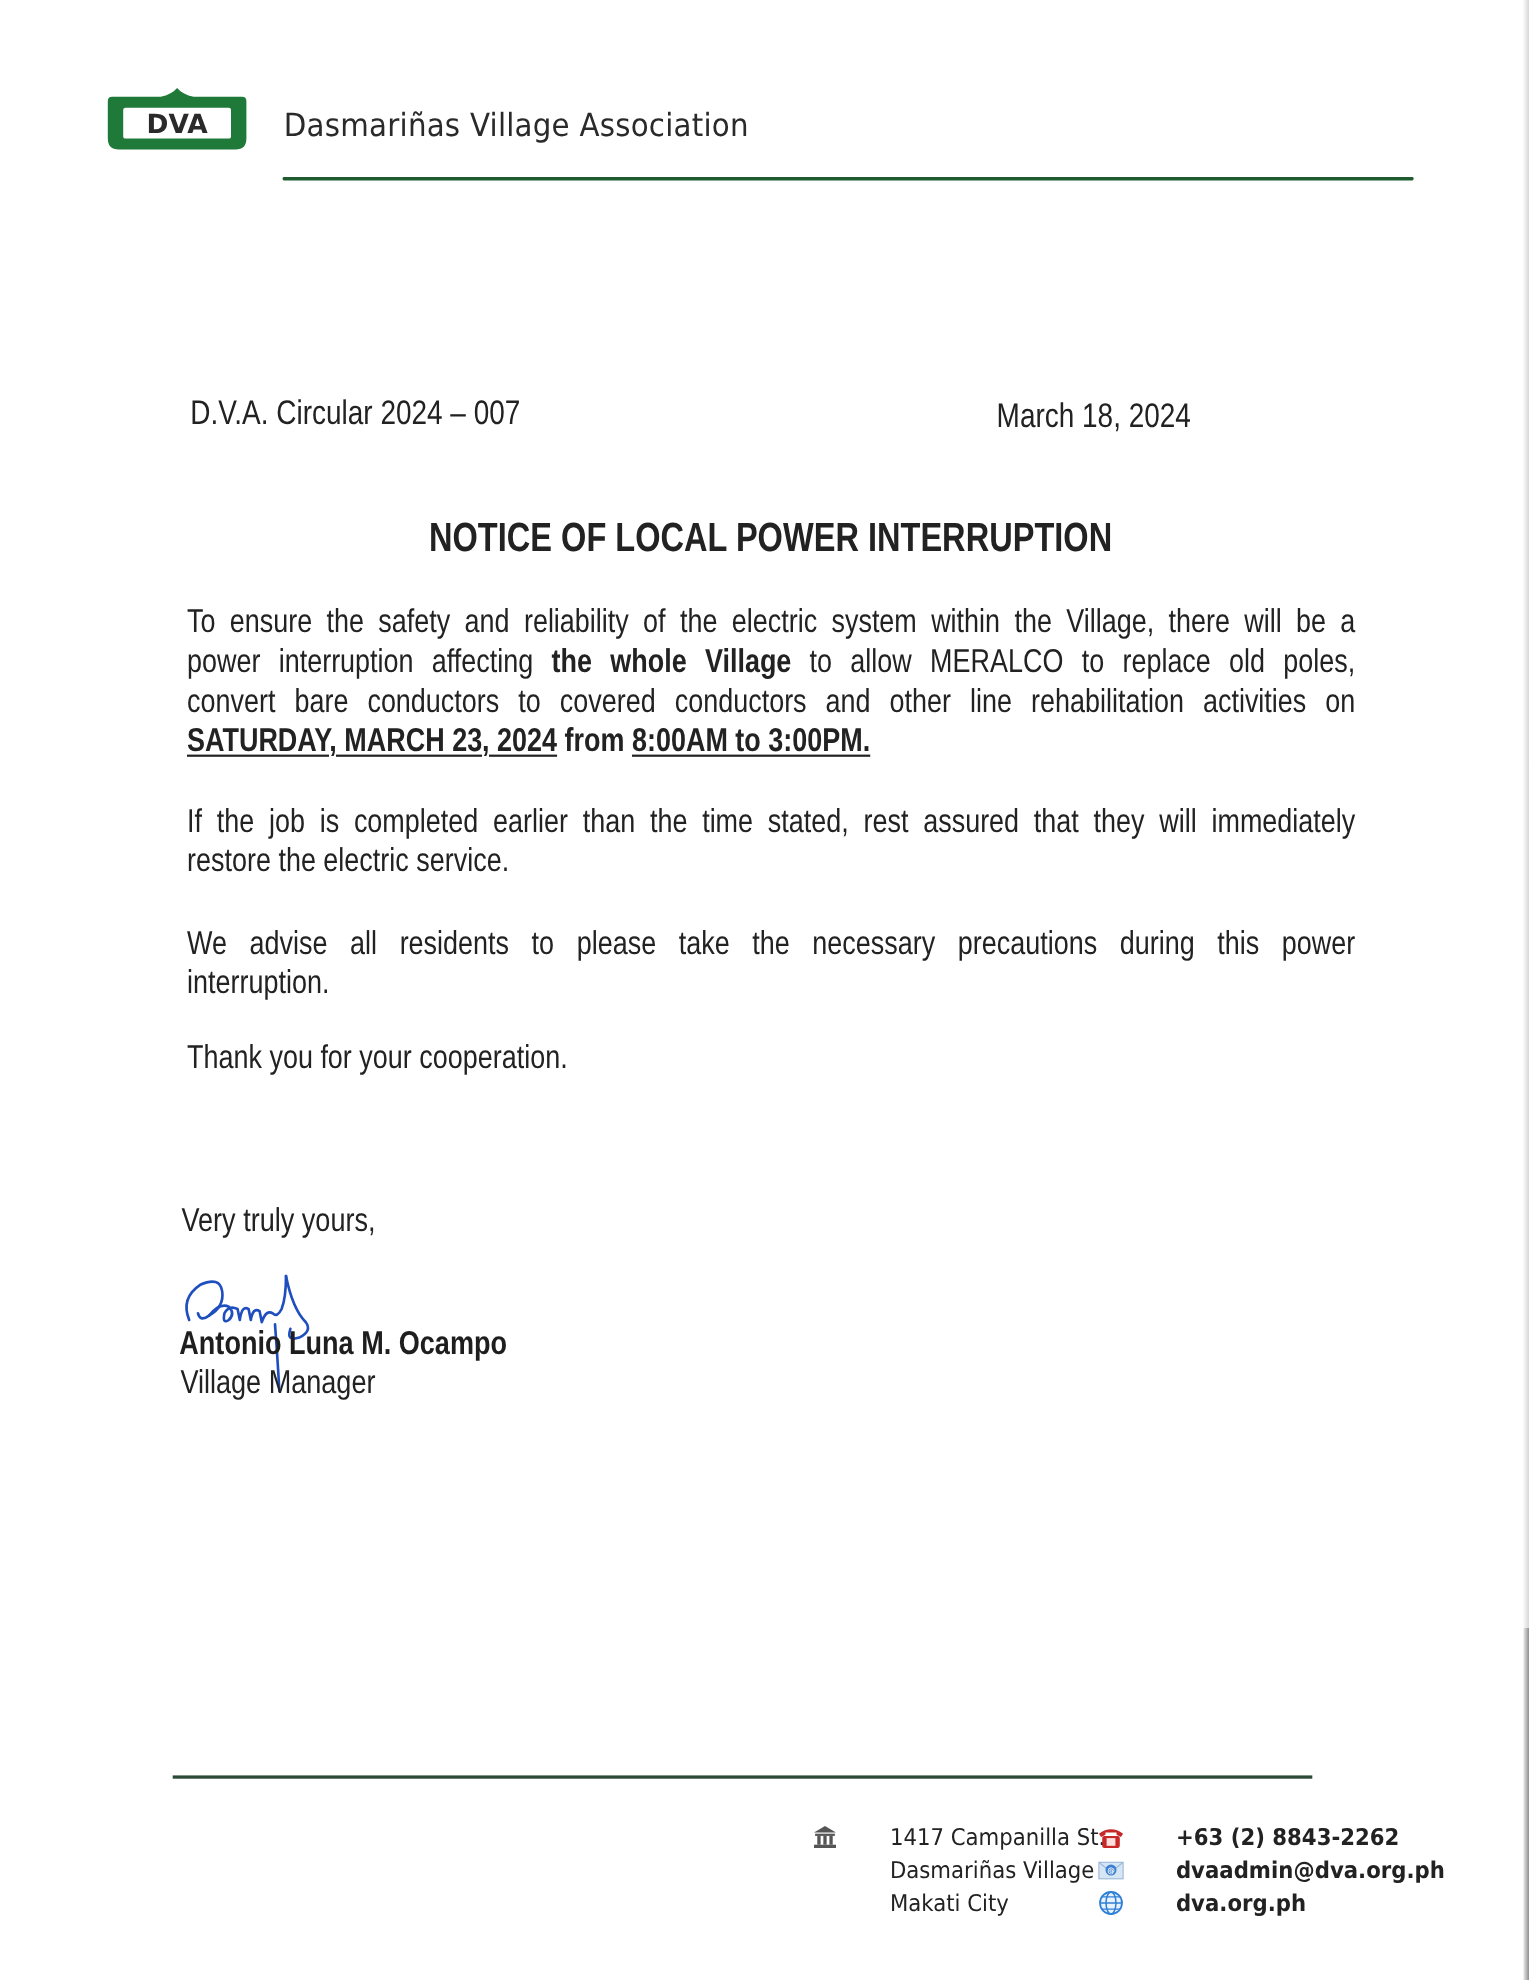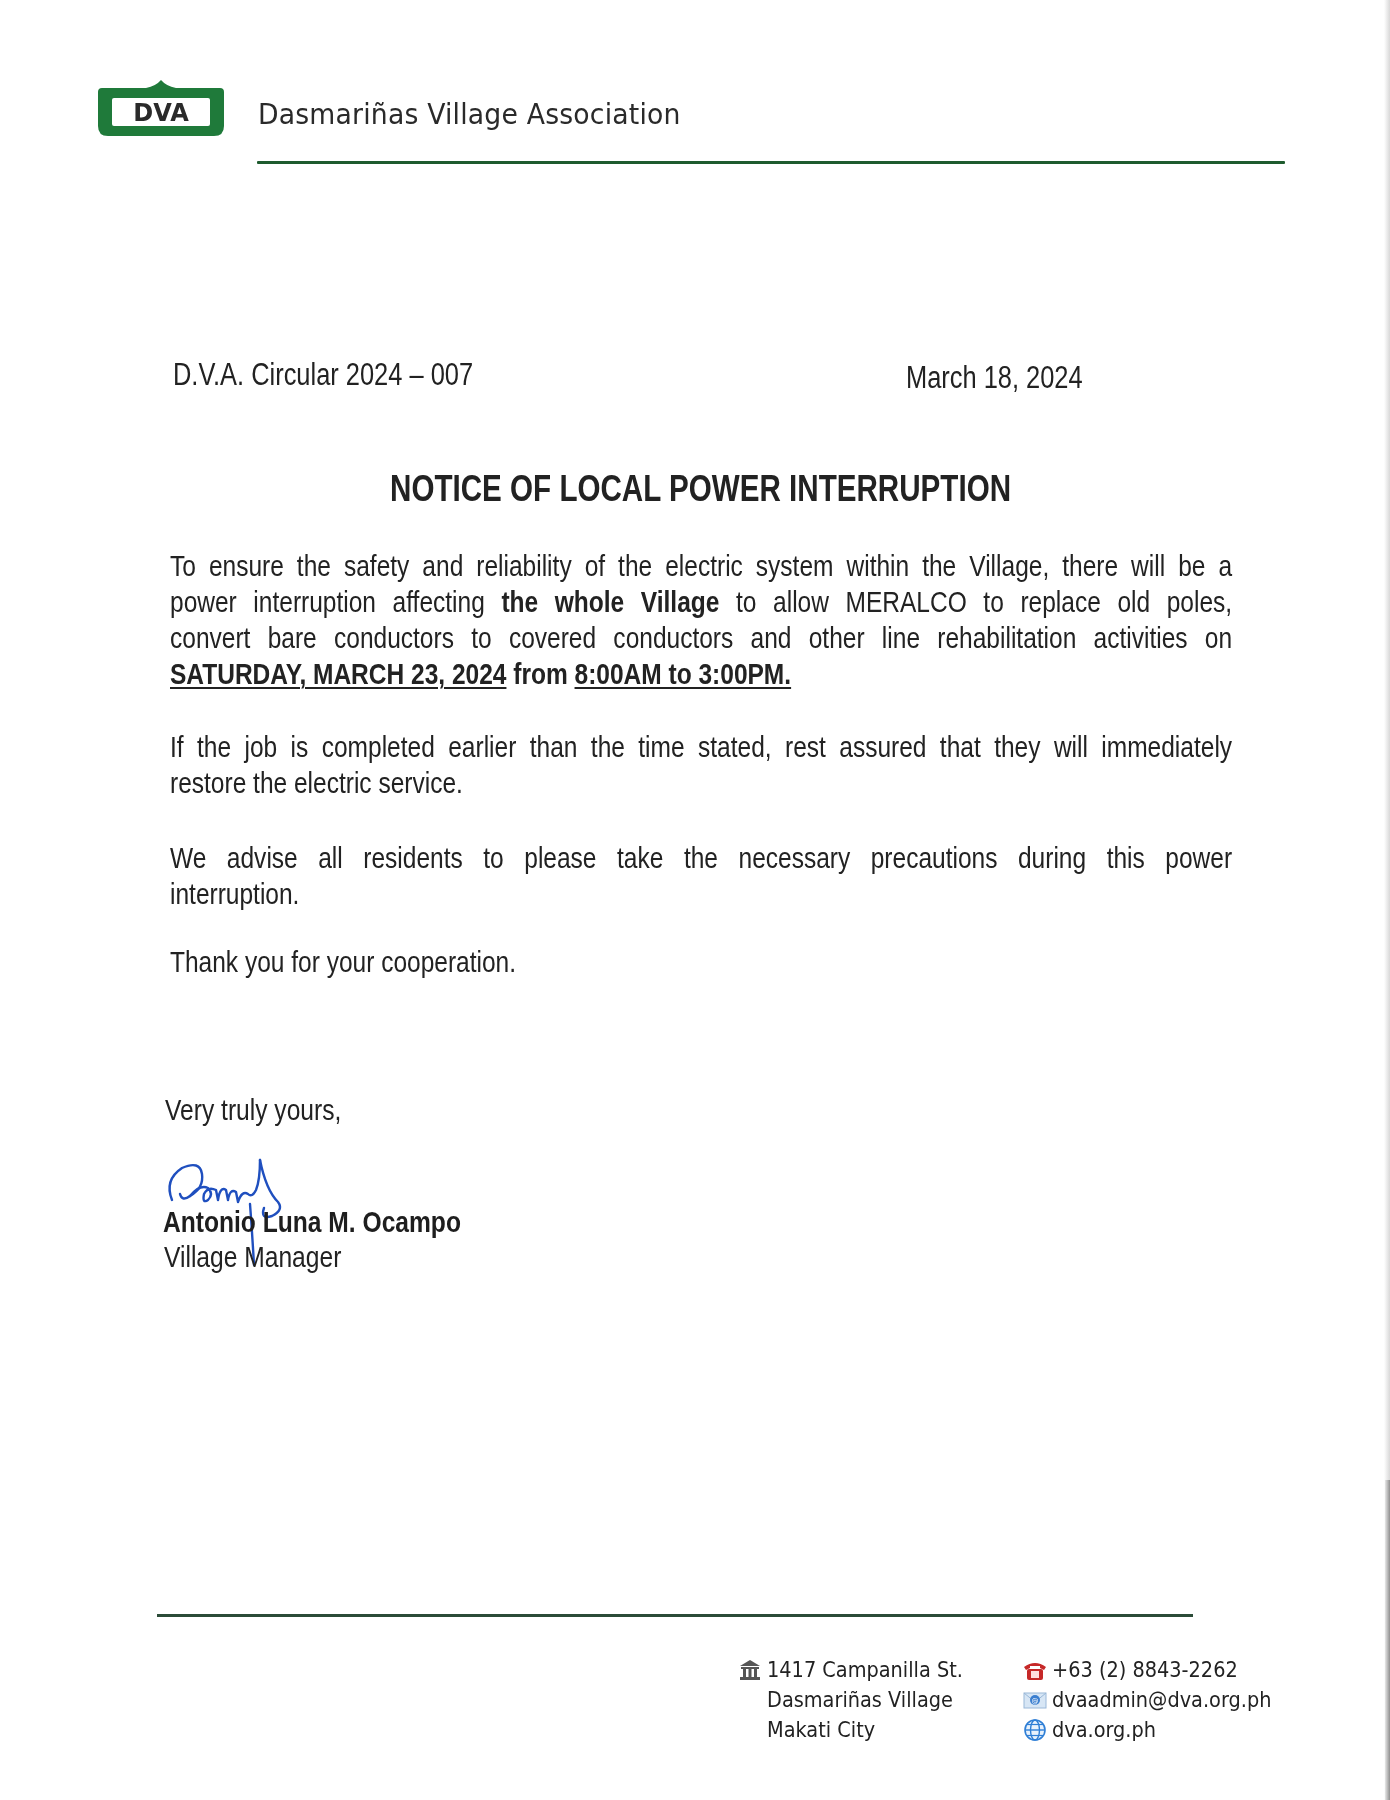--- a/index.html
+++ b/index.html
@@ -59,22 +59,22 @@
   }
   .signer-title { position: absolute; left: 164px; top: 1240px; font-size: 30px; color: #222; }
   
   .footer-rule {
     position: absolute; left: 157px; top: 1614px; width: 1036px; height: 3px; background: #2b4b38;
   }
   .footer-col {
     position: absolute; font-family: "DejaVu Sans", sans-serif; font-size: 21px; color: #222; line-height: 30px;
   }
   .addr { left: 738px; top: 1655px; }
-  .contact { left: 1023px; top: 1655px; }
-  .frow { display: flex; align-items: center; white-space: nowrap; height: 30px; }
+  .contact { left: 998px; top: 1655px; font-weight: bold; }
+  .frow { display: flex; align-items: center; white-space: nowrap; height: 30px; gap: 42px; }
   .ficon { width: 24px; height: 22px; margin-right: 5px; display: inline-block; flex: 0 0 auto; }
   .fspacer { width: 29px; display: inline-block; }
   .ftext { transform: scaleX(0.92); transform-origin: left center; display: inline-block; }
 </style>
 </head>
 <body>
 
 <div class="page-edge"></div>
 <div class="page-edge-bottom"></div>
 

